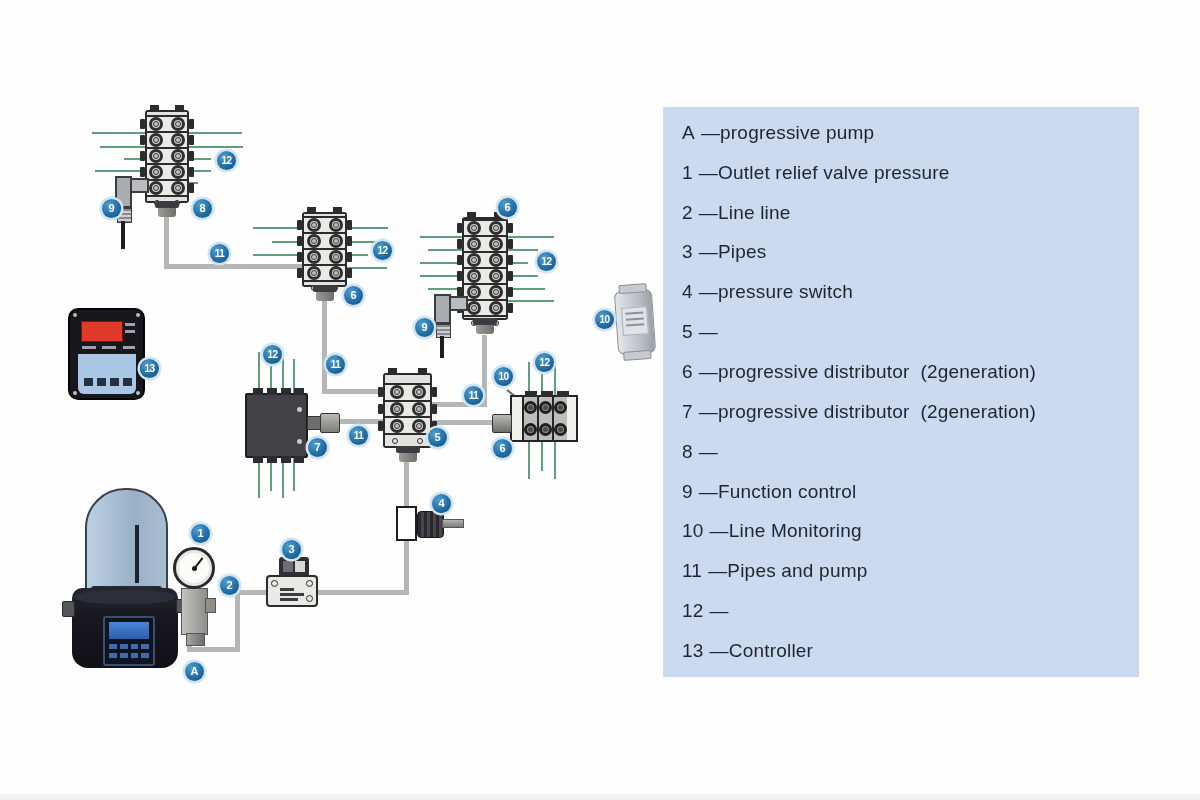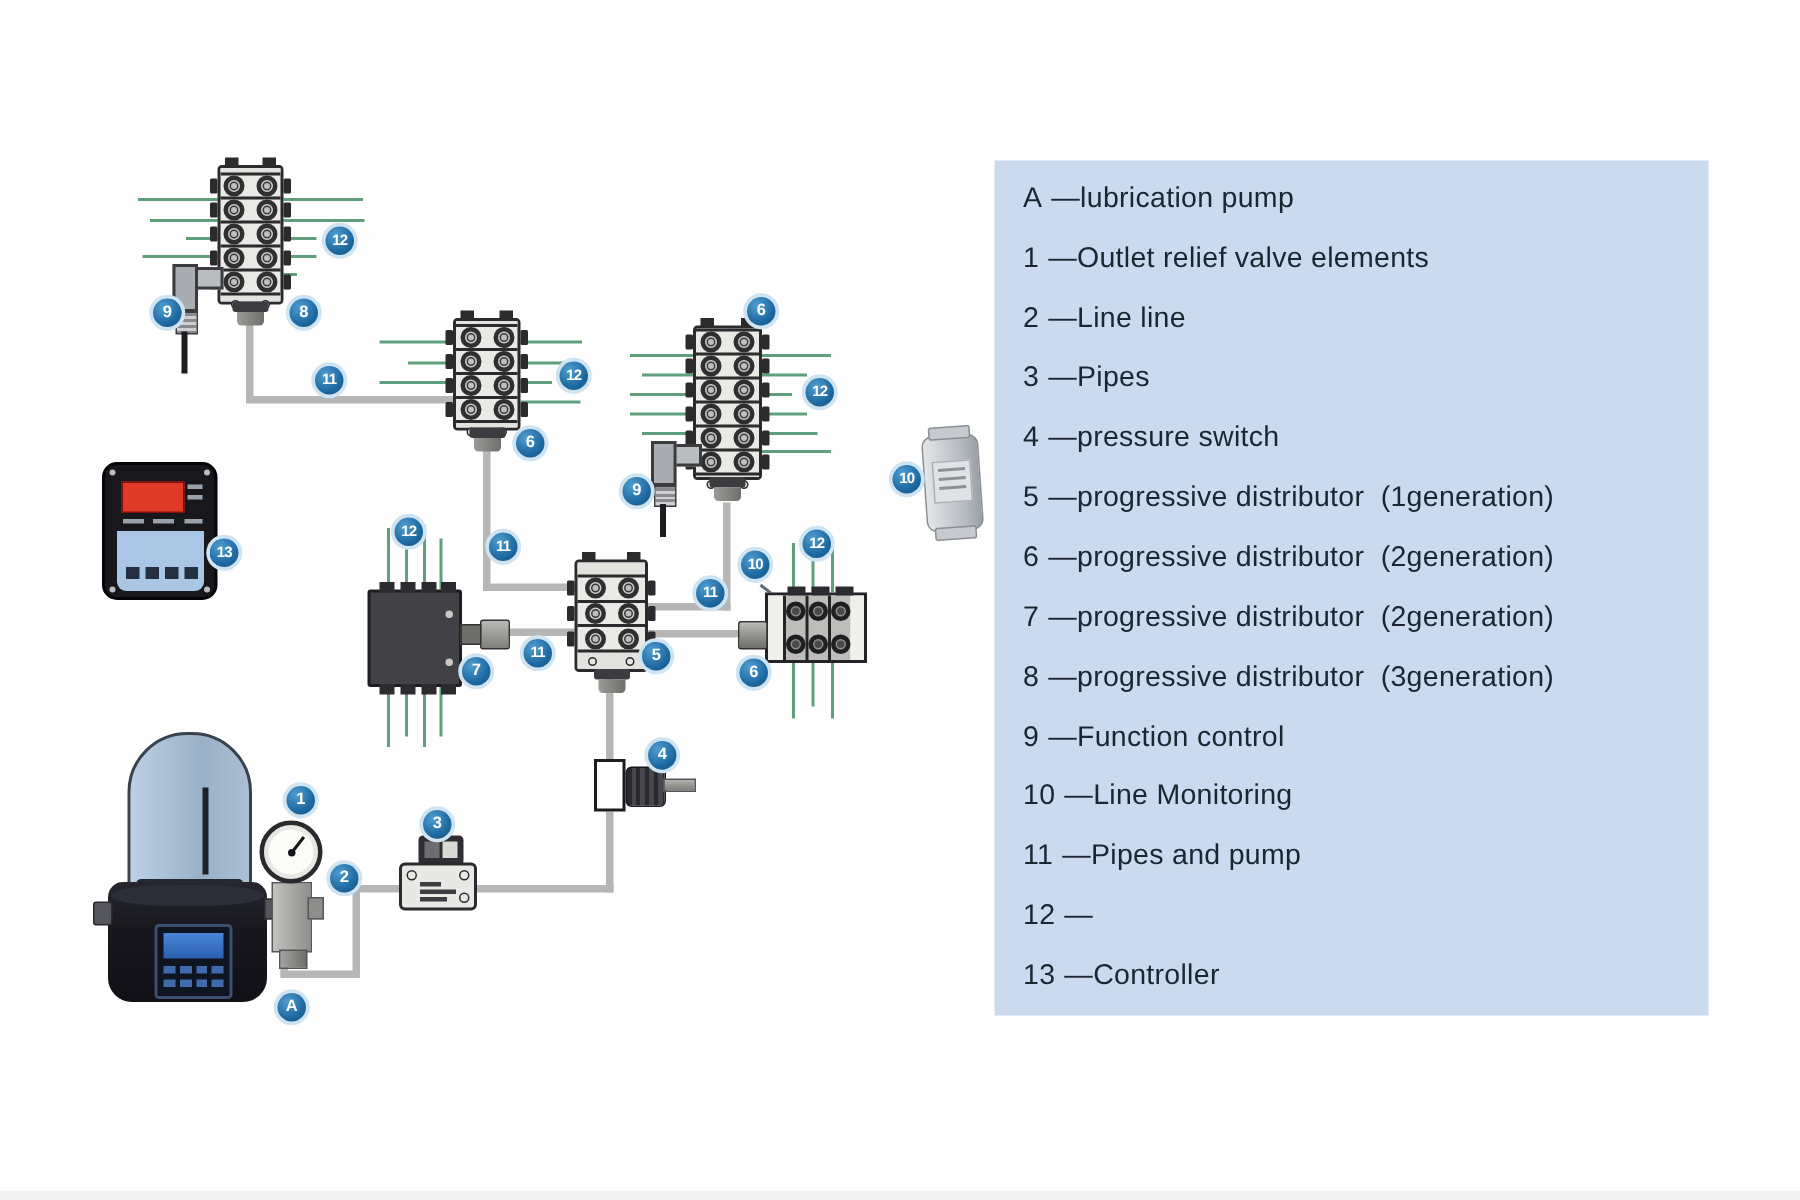--- a/index.html
+++ b/index.html
@@ -454,29 +454,29 @@
   <div class="badge b2" style="left:535px;top:353px;">12</div>
   <div class="badge b2" style="left:494px;top:367px;">10</div>
   <div class="badge" style="left:493px;top:439px;">6</div>
   <div class="badge" style="left:191px;top:524px;">1</div>
   <div class="badge" style="left:220px;top:576px;">2</div>
   <div class="badge" style="left:282px;top:540px;">3</div>
   <div class="badge" style="left:432px;top:494px;">4</div>
   <div class="badge" style="left:185px;top:662px;">A</div>
 
   <div class="legend">
-    <div class="lrow"><span class="lnum">A</span><span class="ldash">—</span><span class="ltext">lubrication pump</span></div>
-    <div class="lrow"><span class="lnum">1</span><span class="ldash">—</span><span class="ltext">Outlet relief valve elements</span></div>
+    <div class="lrow"><span class="lnum">A</span><span class="ldash">—</span><span class="ltext">progressive pump</span></div>
+    <div class="lrow"><span class="lnum">1</span><span class="ldash">—</span><span class="ltext">Outlet relief valve pressure</span></div>
     <div class="lrow"><span class="lnum">2</span><span class="ldash">—</span><span class="ltext">Line line</span></div>
     <div class="lrow"><span class="lnum">3</span><span class="ldash">—</span><span class="ltext">Pipes</span></div>
     <div class="lrow"><span class="lnum">4</span><span class="ldash">—</span><span class="ltext">pressure switch</span></div>
-    <div class="lrow"><span class="lnum">5</span><span class="ldash">—</span><span class="ltext">progressive distributor  (1generation)</span></div>
+    <div class="lrow"><span class="lnum">5</span><span class="ldash">—</span></div>
     <div class="lrow"><span class="lnum">6</span><span class="ldash">—</span><span class="ltext">progressive distributor  (2generation)</span></div>
     <div class="lrow"><span class="lnum">7</span><span class="ldash">—</span><span class="ltext">progressive distributor  (2generation)</span></div>
-    <div class="lrow"><span class="lnum">8</span><span class="ldash">—</span><span class="ltext">progressive distributor  (3generation)</span></div>
+    <div class="lrow"><span class="lnum">8</span><span class="ldash">—</span></div>
     <div class="lrow"><span class="lnum">9</span><span class="ldash">—</span><span class="ltext">Function control</span></div>
     <div class="lrow"><span class="lnum">10</span><span class="ldash">—</span><span class="ltext">Line Monitoring</span></div>
     <div class="lrow"><span class="lnum">11</span><span class="ldash">—</span><span class="ltext">Pipes and pump</span></div>
     <div class="lrow"><span class="lnum">12</span><span class="ldash">—</span></div>
     <div class="lrow"><span class="lnum">13</span><span class="ldash">—</span><span class="ltext">Controller</span></div>
   </div>
 
   <div class="footer-strip"></div>
 </div>
 

